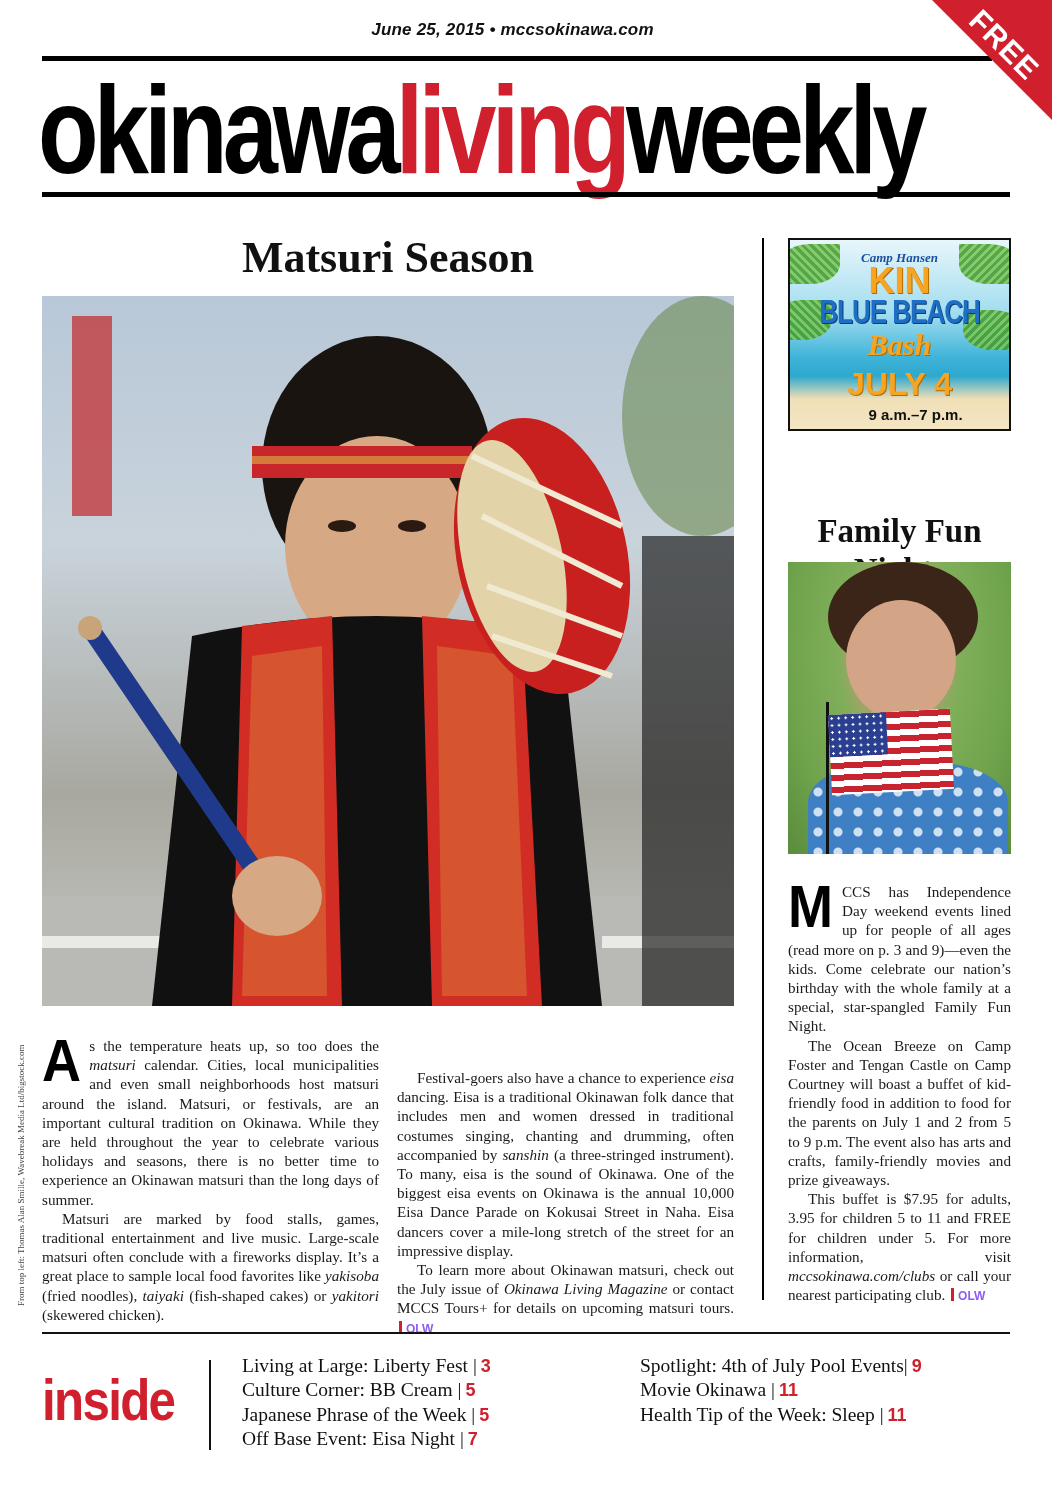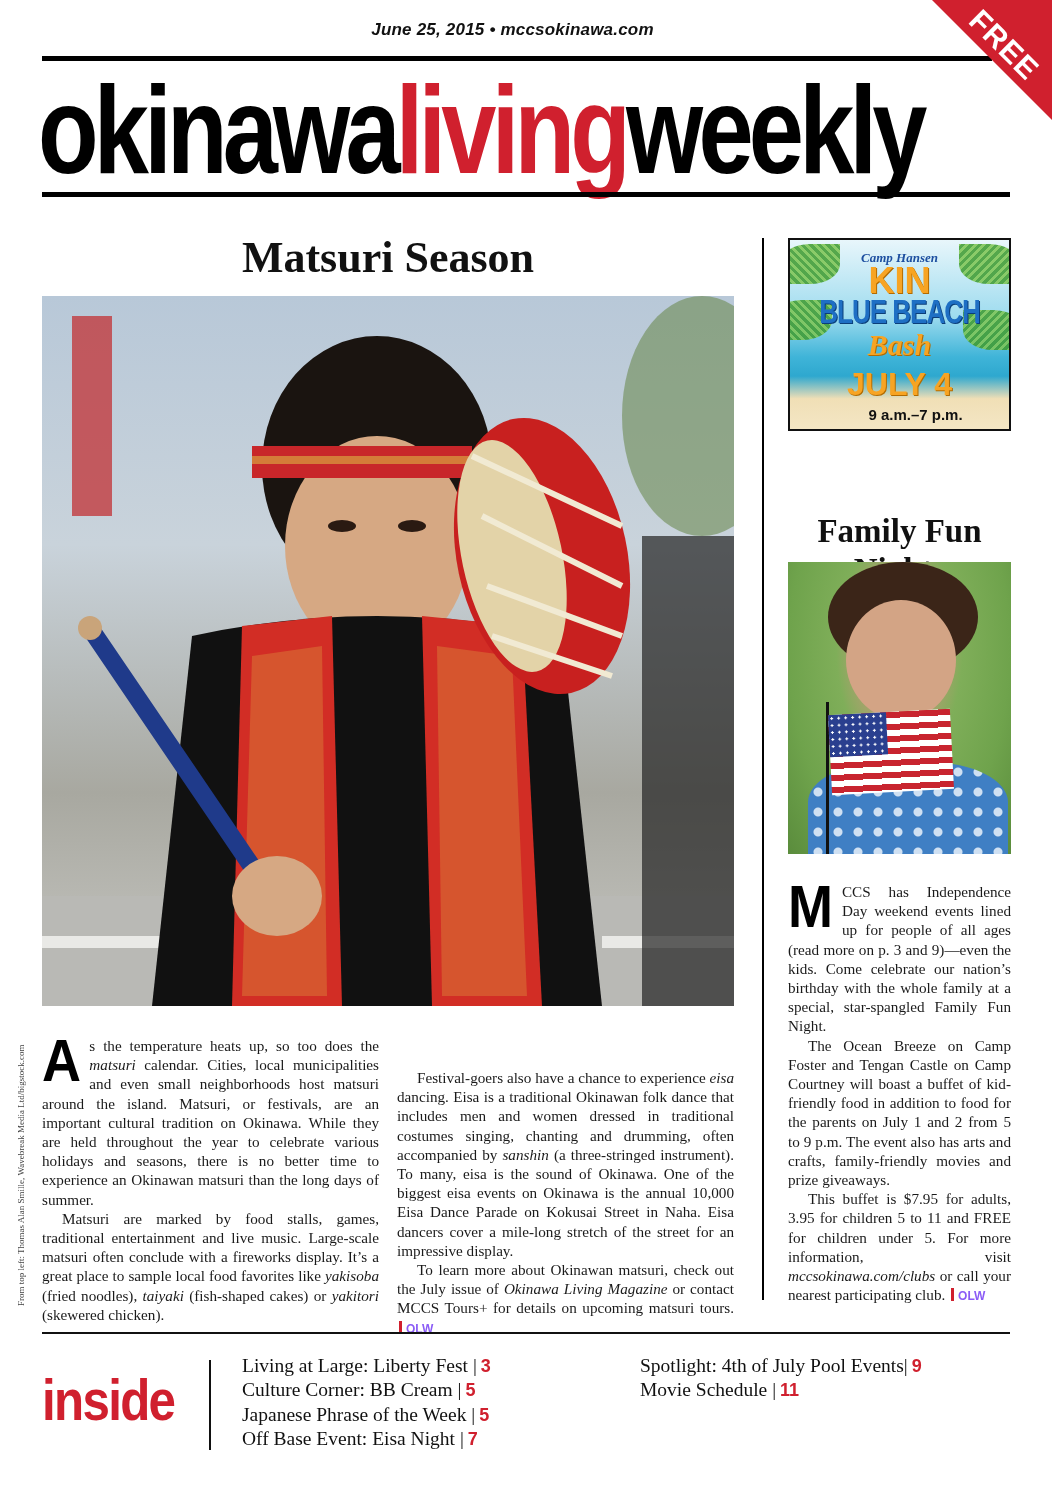--- a/index.html
+++ b/index.html
@@ -224,14 +224,15 @@
 
 <div class="toc toc-left">
   <div class="toc-item"><span>Living at Large: Liberty Fest |</span><span class="toc-page">3</span></div>
   <div class="toc-item"><span>Culture Corner: BB Cream |</span><span class="toc-page">5</span></div>
   <div class="toc-item"><span>Japanese Phrase of the Week |</span><span class="toc-page">5</span></div>
   <div class="toc-item"><span>Off Base Event: Eisa Night |</span><span class="toc-page">7</span></div>
 </div>
 
 <div class="toc toc-right">
   <div class="toc-item"><span>Spotlight: 4th of July Pool Events|</span><span class="toc-page">9</span></div>
-  <div class="toc-item"><span>Movie Schedule |</span><span class="toc-page">11</span></div>
+  <div class="toc-item"><span>Movie Okinawa |</span><span class="toc-page">11</span></div>
+  <div class="toc-item"><span>Health Tip of the Week: Sleep |</span><span class="toc-page">11</span></div>
 </div>
 
 </body></html>

